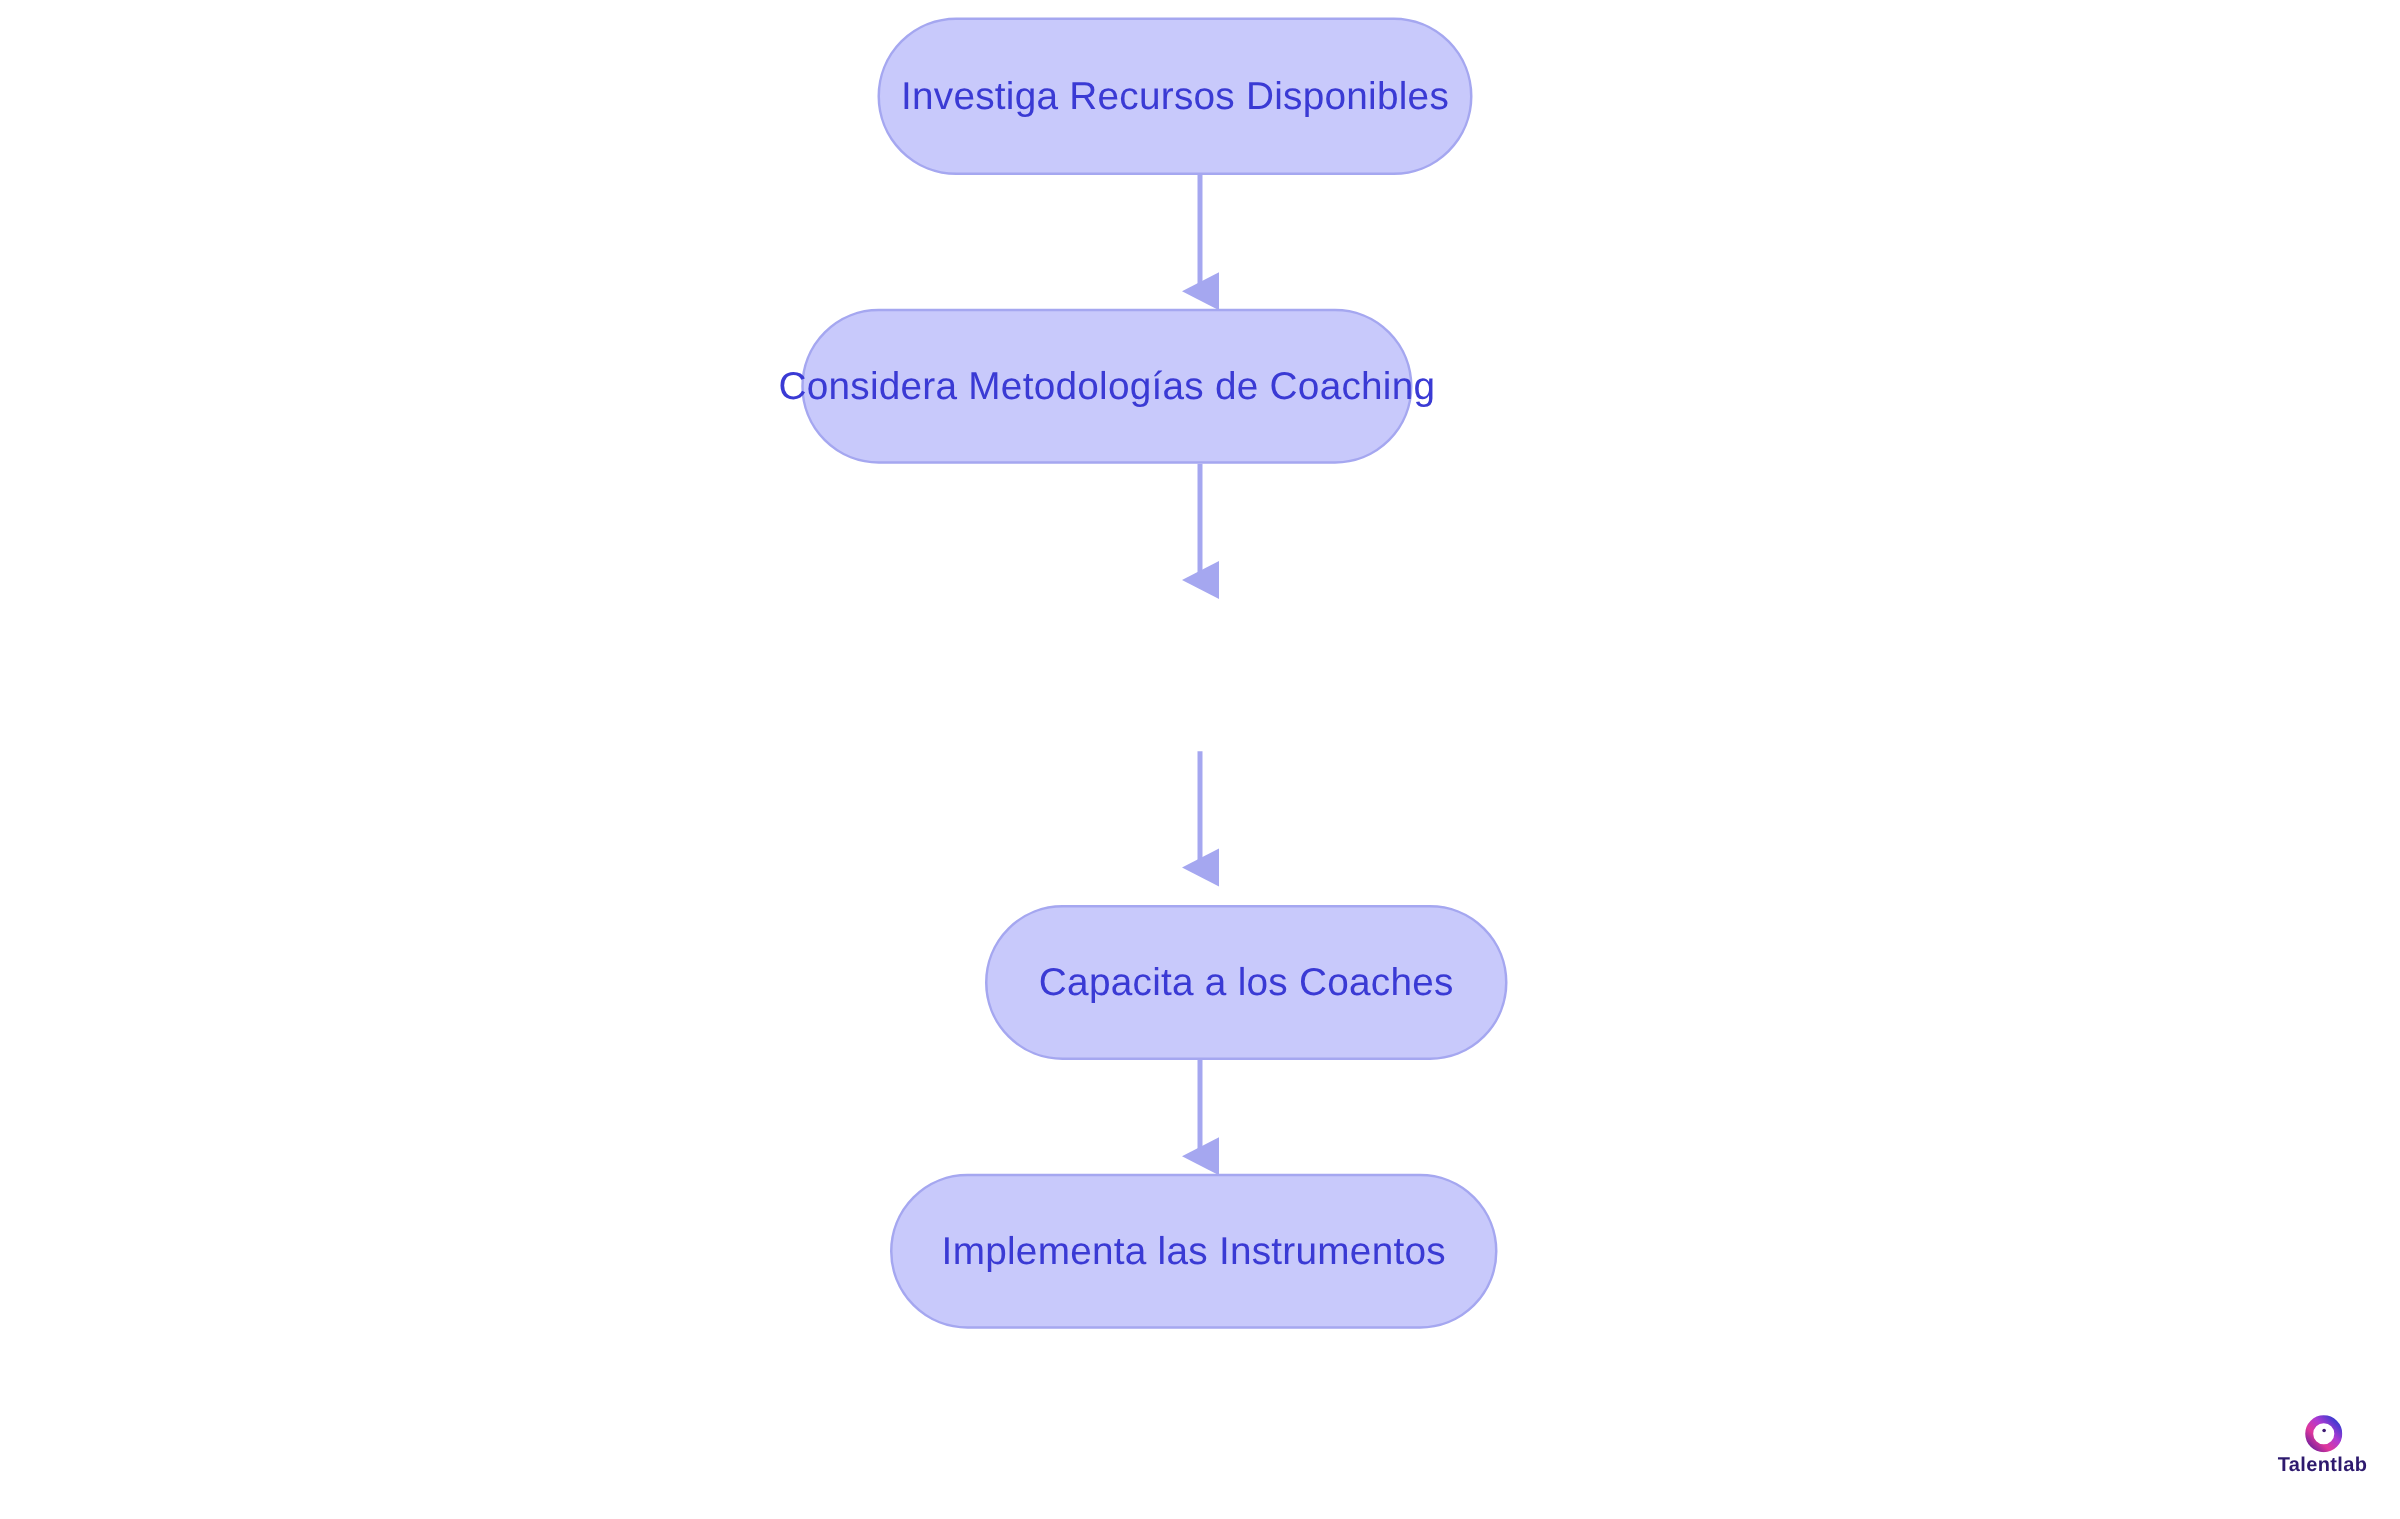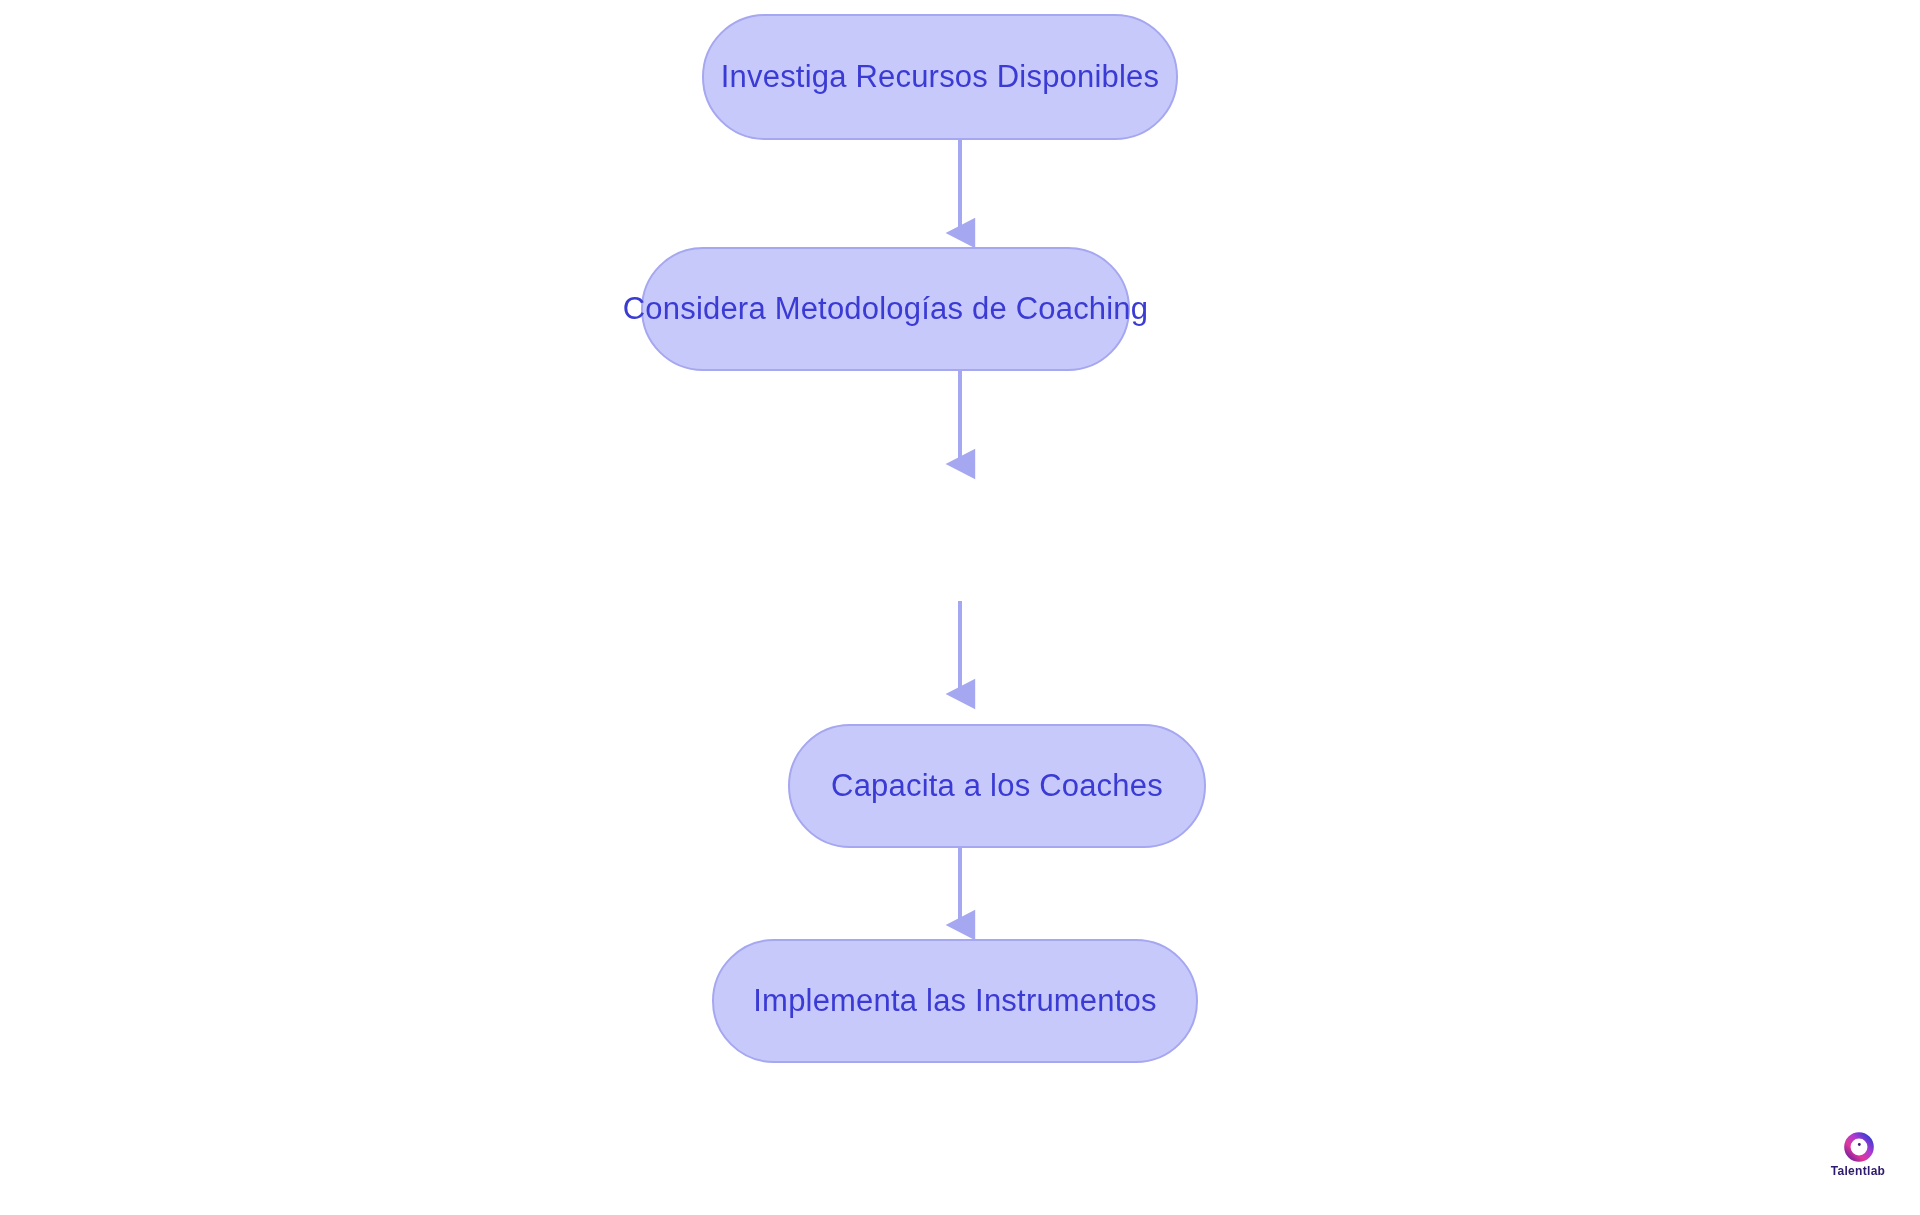--- a/index.html
+++ b/index.html
@@ -69,21 +69,21 @@
     align-items: center;
   }
   .logo-mark {
     width: 30px;
     height: 30px;
     margin-bottom: 3px;
     margin-left: 2px;
   }
   .logo-text {
     font-family: "Liberation Sans", sans-serif;
-    font-size: 12px;
+    font-size: 16px;
     font-weight: bold;
     color: #2e1a6e;
     letter-spacing: 0.3px;
     line-height: 1;
   }
 </style>
 </head>
 <body>
 
 <div id="flowchart">

